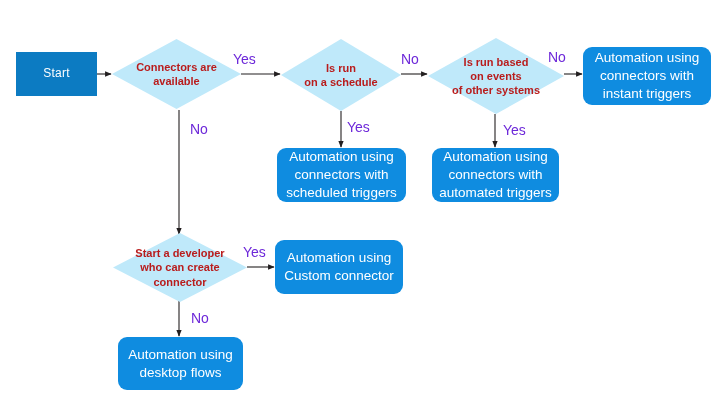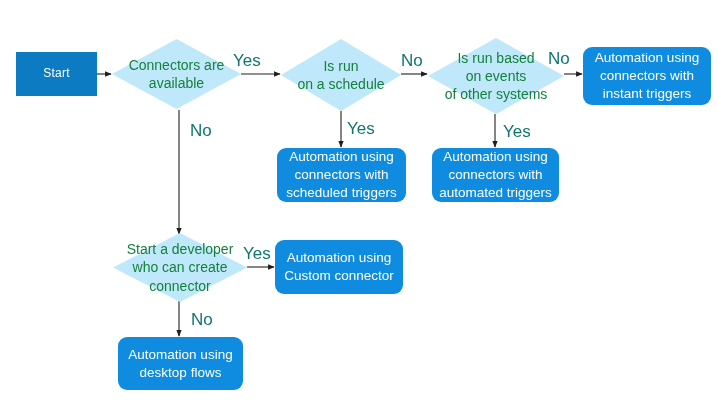--- a/index.html
+++ b/index.html
@@ -49,44 +49,45 @@
     font-size: 13.5px;
     line-height: 1.32;
     padding: 2px 6px;
   }
   .proc-box .txt {
     display: block;
     white-space: pre-line;
   }
   
   .diamond {
-    color: #15803d;
-    font-size: 14px;
+    color: #b91c1c;
+    font-size: 11px;
     line-height: 1.3;
+    font-weight: bold;
   }
   .diamond .dia-shape {
     position: absolute;
     left: 0;
     top: 0;
     width: 100%;
     height: 100%;
     background: #bfe9fa;
     clip-path: polygon(50% 0%, 100% 50%, 50% 100%, 0% 50%);
   }
   .diamond .txt {
     position: relative;
     z-index: 2;
     white-space: pre-line;
     padding: 0 6px;
   }
   
   .edge-label {
     position: absolute;
-    font-size: 17px;
-    color: #0f766e;
+    font-size: 14px;
+    color: #6d28d9;
     white-space: nowrap;
     line-height: 1;
   }
 </style>
 </head>
 <body>
 
 <div id="canvas">
 
   <svg class="edges" viewBox="0 0 718 410">

